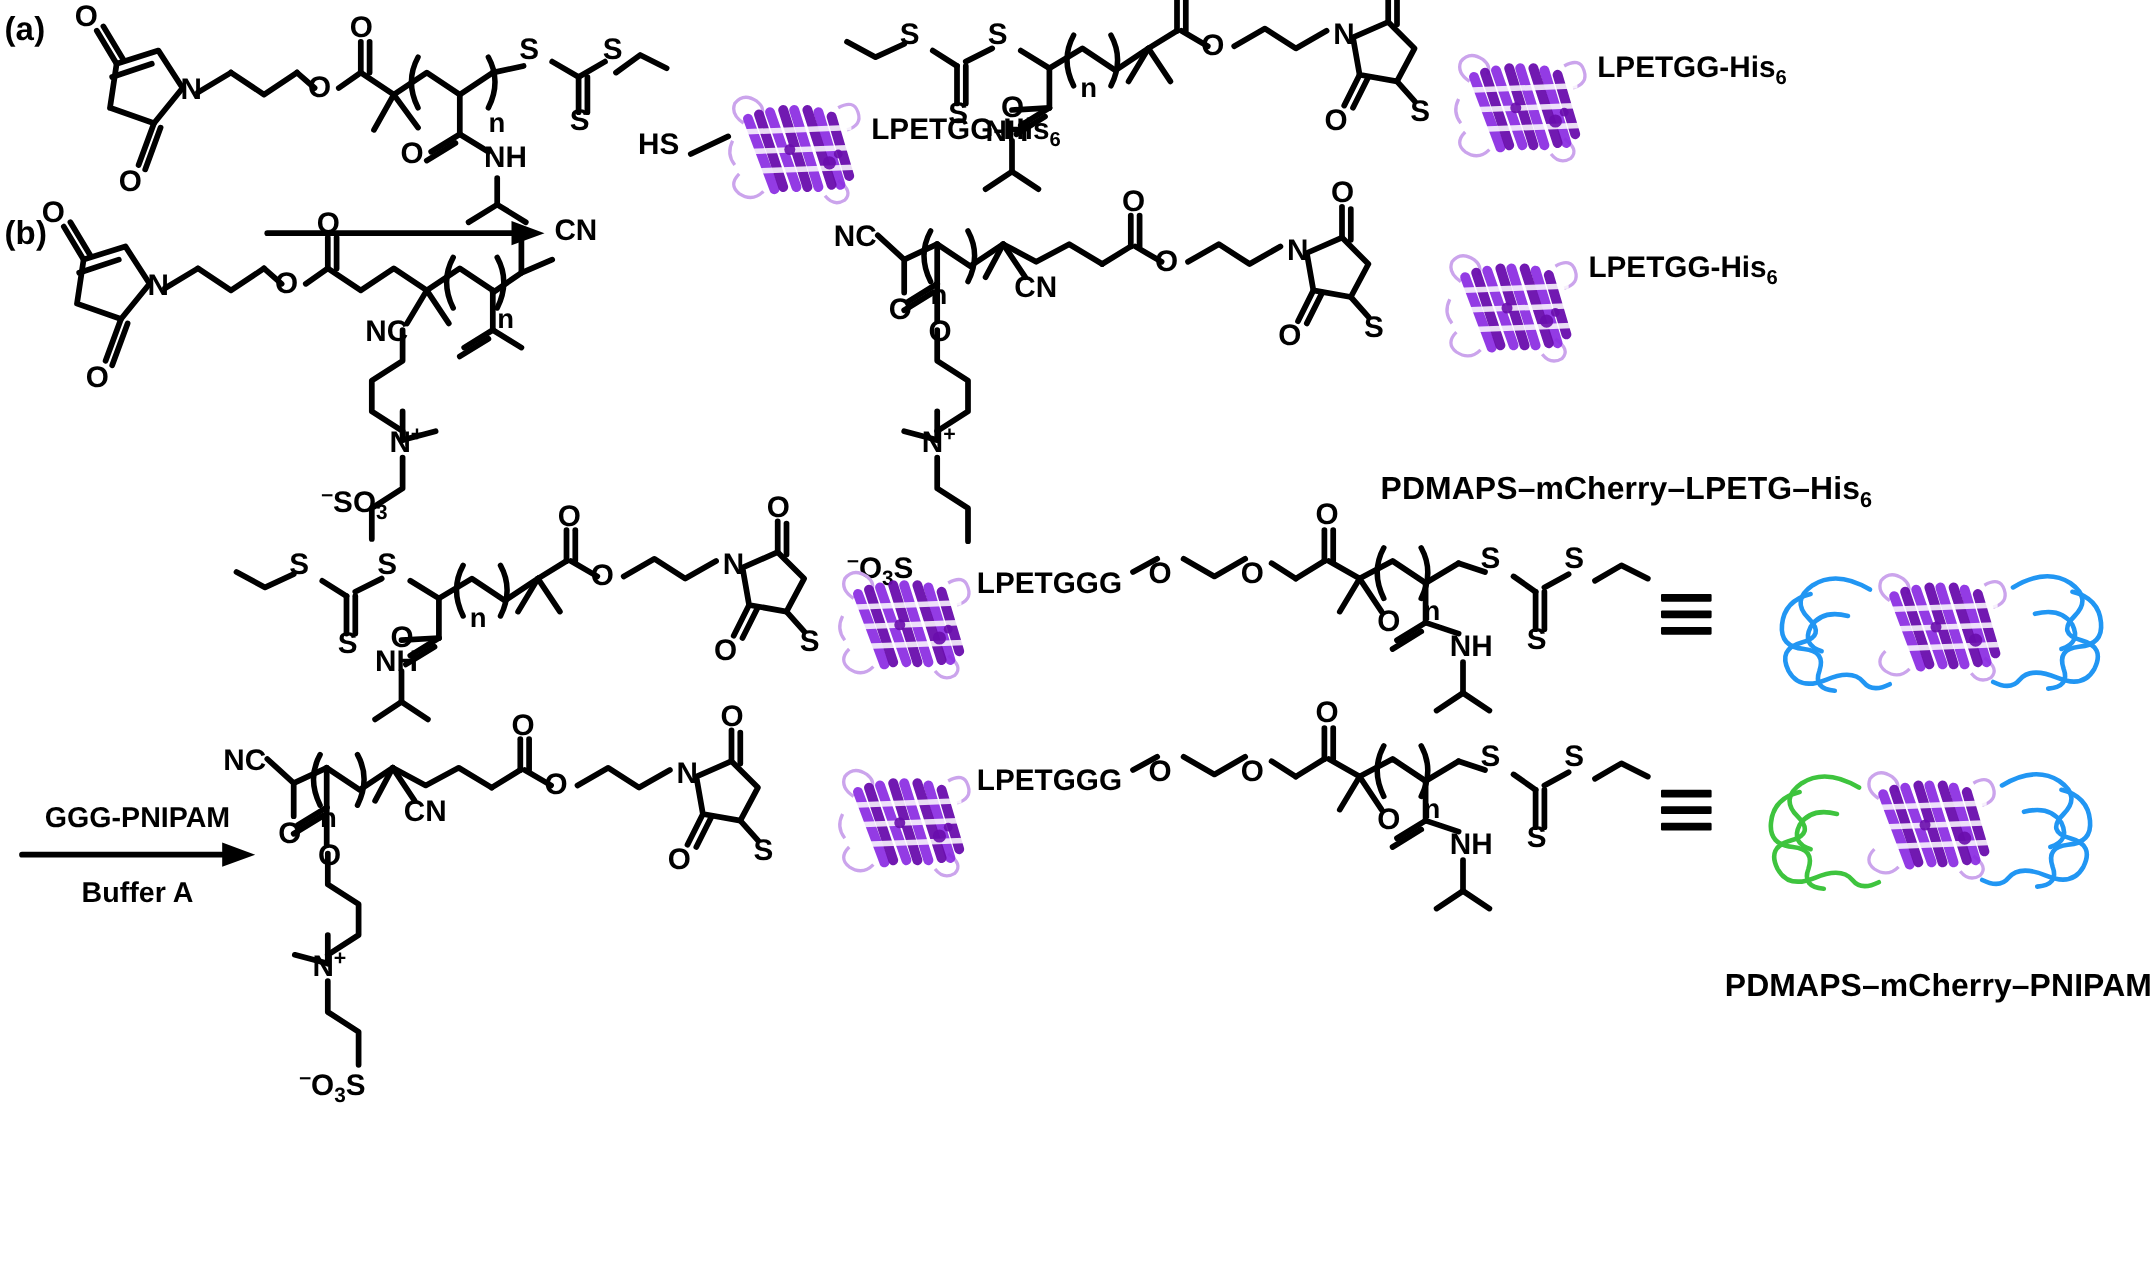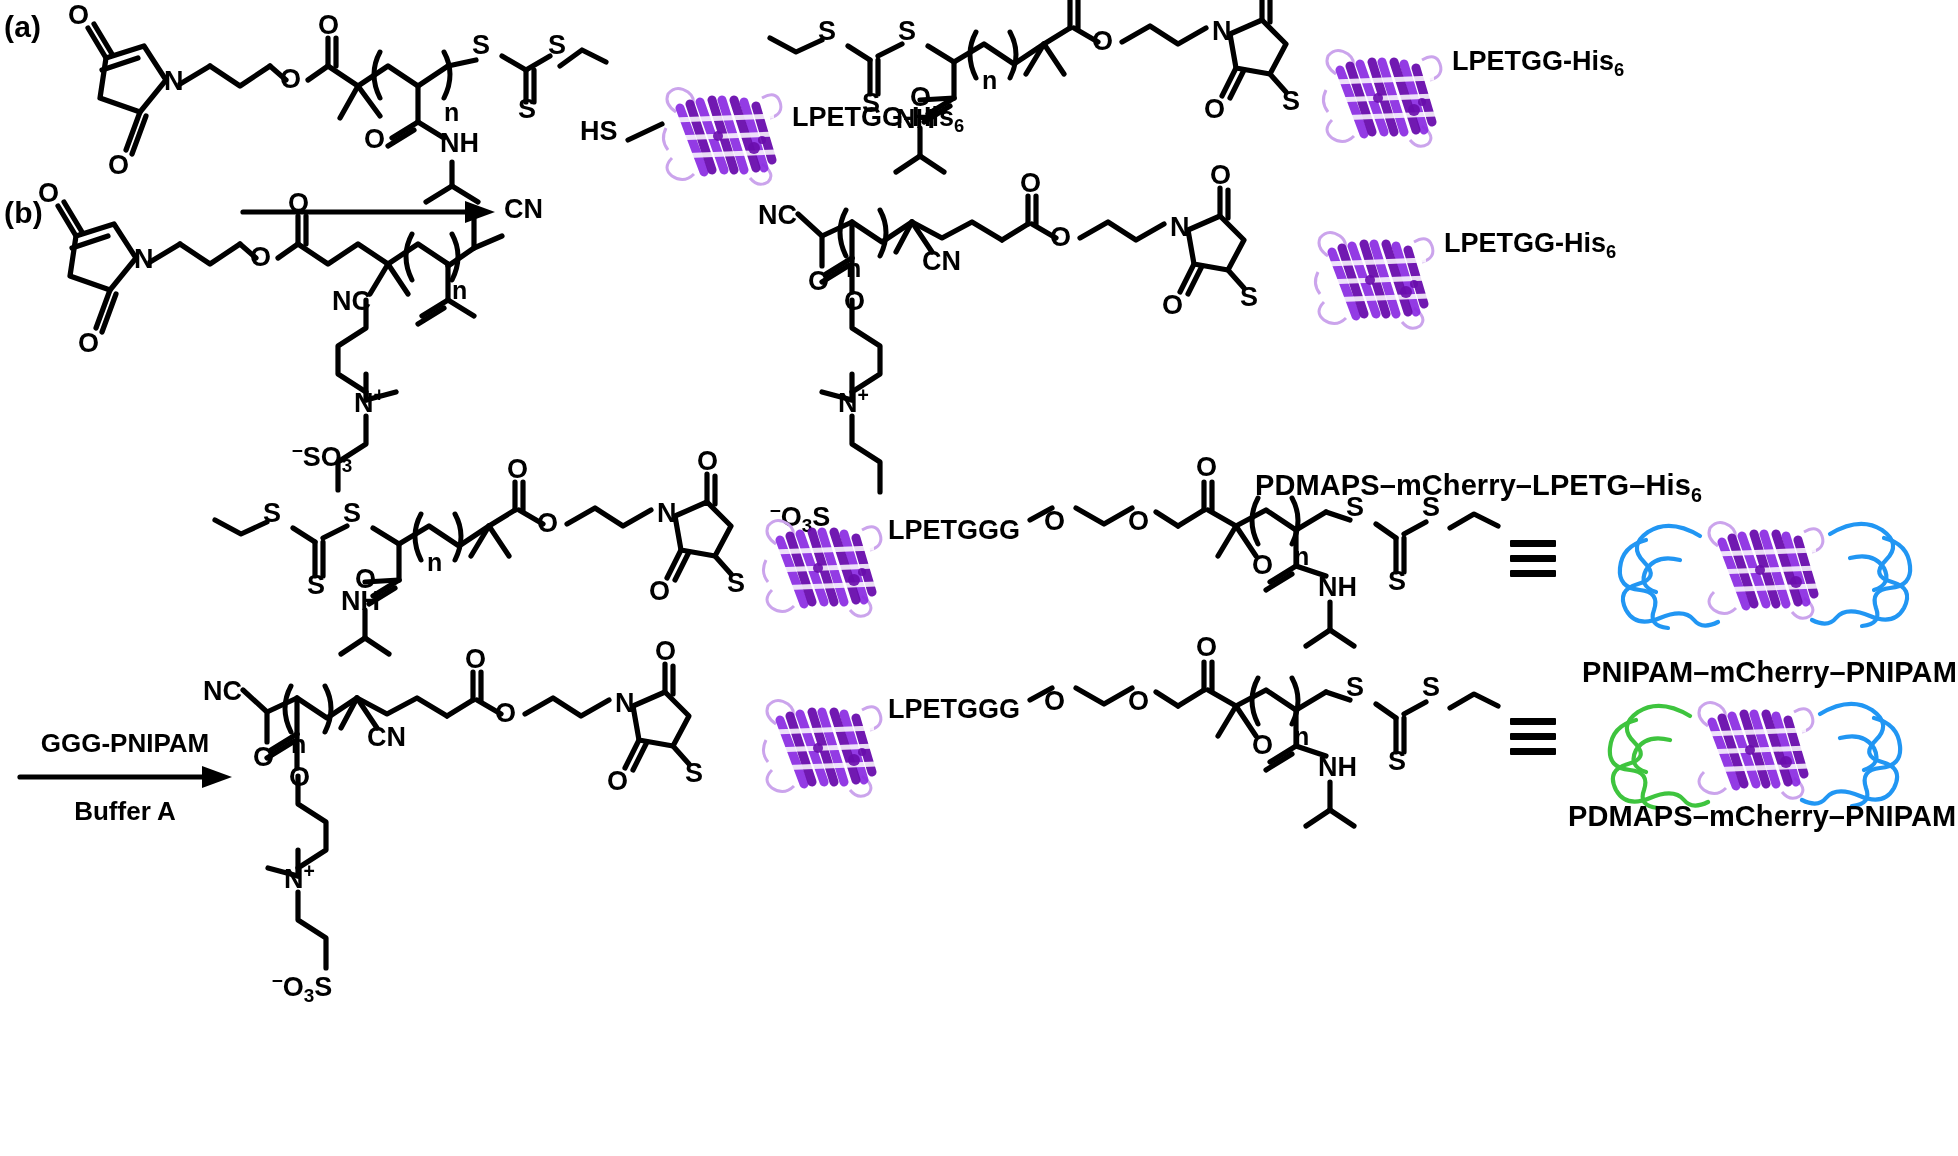--- a/index.html
+++ b/index.html
@@ -426,21 +426,21 @@
     </g>
     <g fill="#6a0dad" opacity="0.9">
         <circle cx="60" cy="48" r="5"></circle>
         <circle cx="96" cy="60" r="6"></circle>
         <circle cx="104" cy="52" r="4"></circle>
       </g>
   </svg>
   <div class="abs seq-label" style="left:1444px; top:228px;">
     <span>LPETGG-His</span><sub>6</sub>
   </div>
-  <div class="abs product-label" style="left:1255px; top:469px;">
+  <div class="abs product-label" style="left:1255px; top:429px;">
     <span>PDMAPS–mCherry–LPETG–His</span><sub>6</sub>
   </div>
 
   <div class="abs arrow-text" style="left:10px; top:728px; width:230px;">GGG-PNIPAM</div>
   <svg class="abs" style="left:20px; top:766px;" width="215" height="28">
     <line class="bond" x1="0" y1="11" x2="182" y2="11" stroke-width="6"></line>
     <polygon points="182,0 212,11 182,22" fill="#000"></polygon>
   </svg>
   <div class="abs arrow-text" style="left:10px; top:796px; width:230px;">Buffer A</div>
 
@@ -606,21 +606,20 @@
             <line x1="16" y1="50" x2="118" y2="46"></line>
             <line x1="18" y1="68" x2="118" y2="64"></line>
         </g>
         <g fill="#6a0dad" opacity="0.9">
             <circle cx="60" cy="48" r="5"></circle>
             <circle cx="96" cy="60" r="6"></circle>
           </g>
       </g>
     </svg>
   </div>
-  <div class="abs product-label" style="left:1582px; top:656px;">PNIPAM–mCherry–PNIPAM</div>
 
   <div class="abs" style="left:215px; top:672px; width:700px; height:280px;">
     <svg width="700" height="280" viewBox="0 0 700 280">
       <polyline class="bond" points="28,18 52,40 52,70"></polyline>
       <line class="bond" x1="52" y1="40" x2="82" y2="26"></line>
       <polyline class="bond" points="82,26 112,46 142,26"></polyline>
       <path class="paren" d="M 76,14 q -12,22 0,46"></path>
       <path class="paren" d="M 110,14 q 12,22 0,46"></path>
       <line class="bond" x1="82" y1="26" x2="82" y2="62"></line>
       <line class="bond" x1="82" y1="62" x2="56" y2="78"></line>
@@ -785,15 +784,15 @@
             <line x1="16" y1="50" x2="118" y2="46"></line>
             <line x1="18" y1="68" x2="118" y2="64"></line>
         </g>
         <g fill="#6a0dad" opacity="0.9">
             <circle cx="60" cy="48" r="5"></circle>
             <circle cx="96" cy="60" r="6"></circle>
           </g>
       </g>
     </svg>
   </div>
-  <div class="abs product-label" style="left:1568px; top:800px;">PDMAPS–mCherry–PNIPAM</div>
+  <div class="abs product-label" style="left:1568px; top:880px;">PDMAPS–mCherry–PNIPAM</div>
 
 </div>
 
 </body></html>

